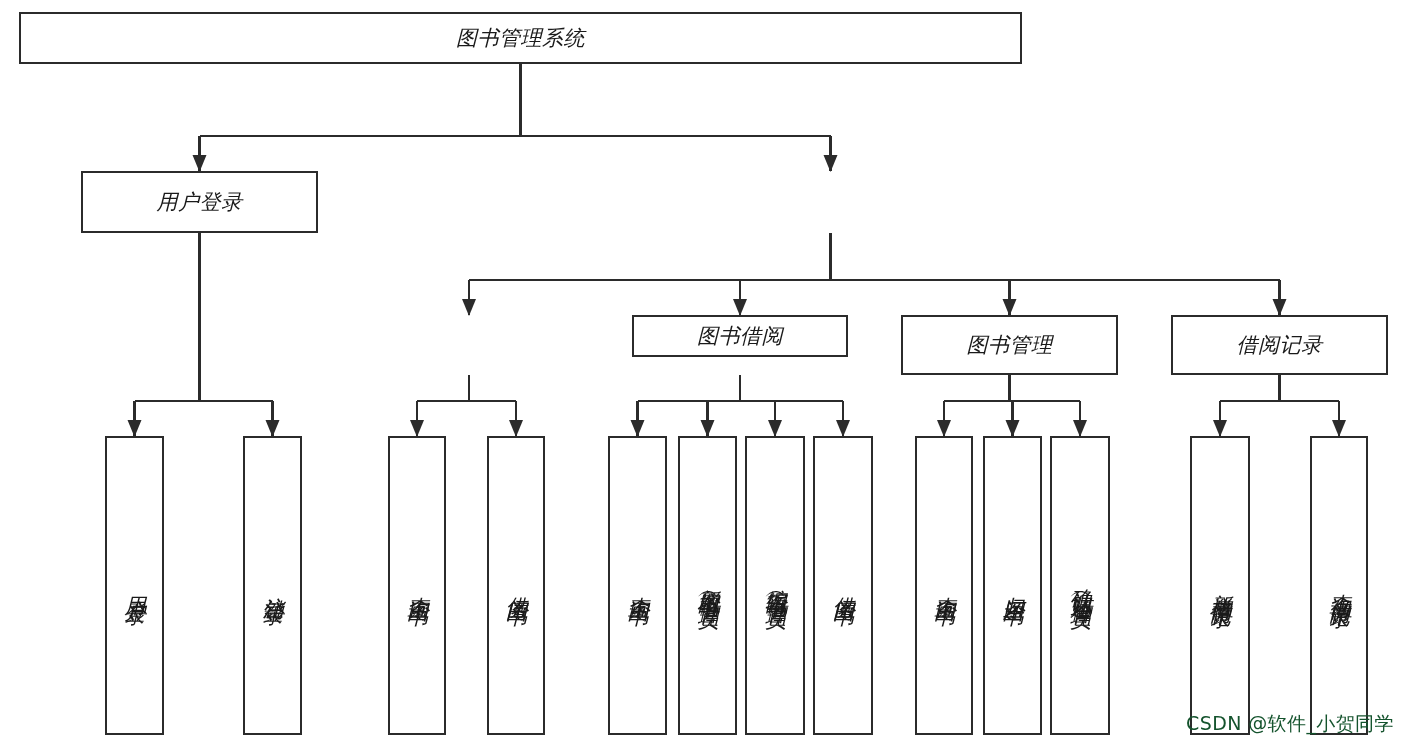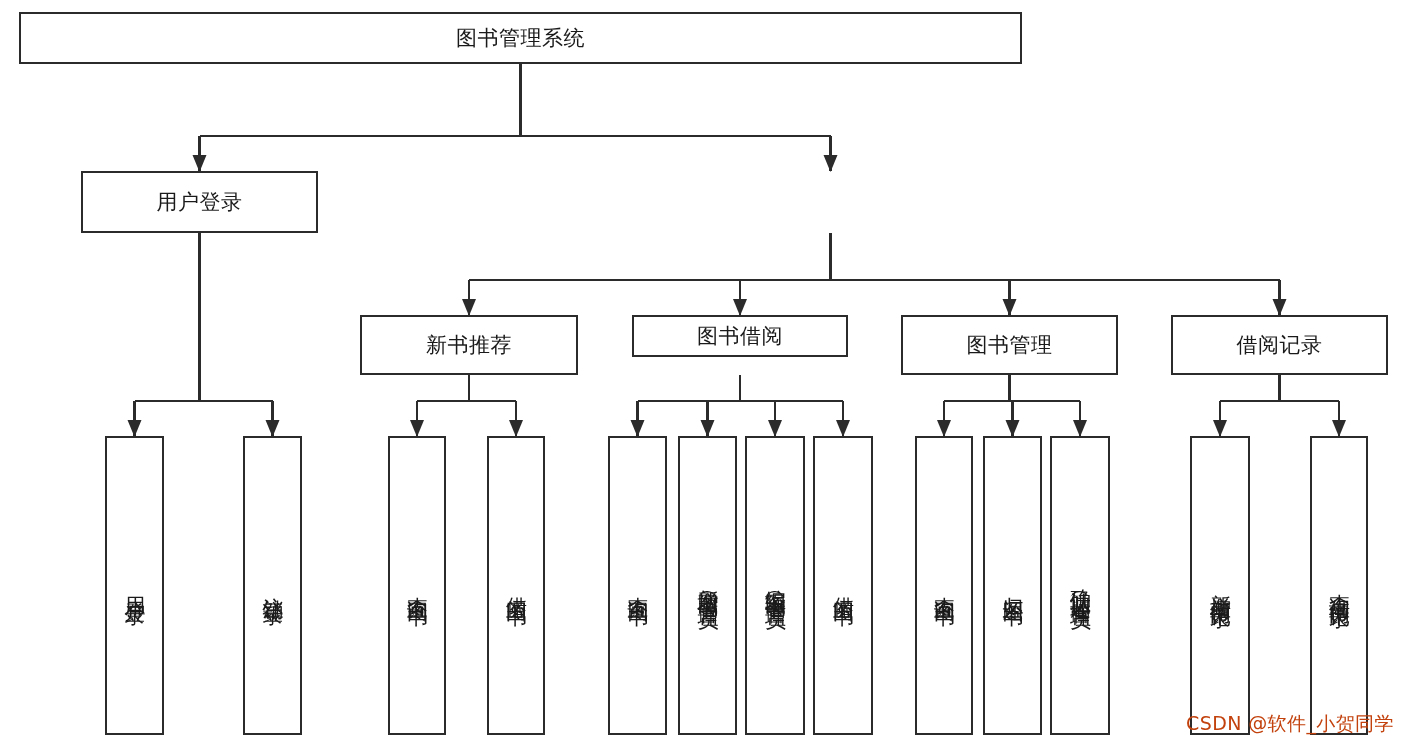--- a/index.html
+++ b/index.html
@@ -28,41 +28,42 @@
   .node {
     position: absolute;
     box-sizing: border-box;
     border: 2.5px solid #2b2b2b;
     background: #ffffff;
     display: flex;
     align-items: center;
     justify-content: center;
     color: #1a1a1a;
     line-height: 1.18;
+    font-style: italic;
   }
   .node.horiz {
     font-size: 21px;
     letter-spacing: 0.5px;
   }
   .node.vert {
     writing-mode: vertical-rl;
     text-orientation: upright;
     font-size: 21px;
     letter-spacing: 3px;
     white-space: nowrap;
   }
   .node.title {
     font-size: 21px;
   }
   .watermark {
     position: absolute;
     left: 1186px;
     top: 711px;
     font-size: 19px;
-    color: #c2410c;
+    color: #14532d;
     white-space: nowrap;
     letter-spacing: 0.4px;
   }
 </style>
 </head>
 <body>
 
 <div id="canvas">
 
   <svg class="edges" id="edge-layer" viewBox="0 0 1405 747" xmlns="http://www.w3.org/2000/svg">
@@ -117,21 +118,20 @@
       <line x1="1220" y1="401" x2="1220" y2="436" stroke="#2b2b2b" stroke-width="2.5" shape-rendering="crispEdges"></line>
       <polygon points="1213,420 1227,420 1220,437" fill="#2b2b2b"></polygon>
       <line x1="1339" y1="401" x2="1339" y2="436" stroke="#2b2b2b" stroke-width="2.5" shape-rendering="crispEdges"></line>
       <polygon points="1332,420 1346,420 1339,437" fill="#2b2b2b"></polygon>
     </svg>
 
   <div class="node horiz title" id="n-root" style="left: 19px; top: 12px; width: 1003px; height: 52px;">图书管理系统</div>
 
   <div class="node horiz" id="n-user_login" style="left: 81px; top: 171px; width: 237px; height: 62px;">用户登录</div>
 
-  <div class="node horiz" id="n-new_book_rec" style="left: 360px; top: 315px; width: 218px; height: 60px;">新书推荐</div>
   <div class="node horiz" id="n-book_borrow" style="left: 632px; top: 315px; width: 216px; height: 42px;">图书借阅</div>
   <div class="node horiz" id="n-current_borrow" style="left: 901px; top: 315px; width: 217px; height: 60px;">图书管理</div>
   <div class="node horiz" id="n-borrow_record" style="left: 1171px; top: 315px; width: 217px; height: 60px;">借阅记录</div>
 
   <div class="node vert" id="n-leaf_user_login" style="left: 105px; top: 436px; width: 59px; height: 299px;">用户登录</div>
   <div class="node vert" id="n-leaf_logout" style="left: 243px; top: 436px; width: 59px; height: 299px;">注销登录</div>
 
   <div class="node vert" id="n-leaf_query_book_1" style="left: 388px; top: 436px; width: 58px; height: 299px;">查询图书</div>
   <div class="node vert" id="n-leaf_borrow_book_1" style="left: 487px; top: 436px; width: 58px; height: 299px;">借阅图书</div>
 

